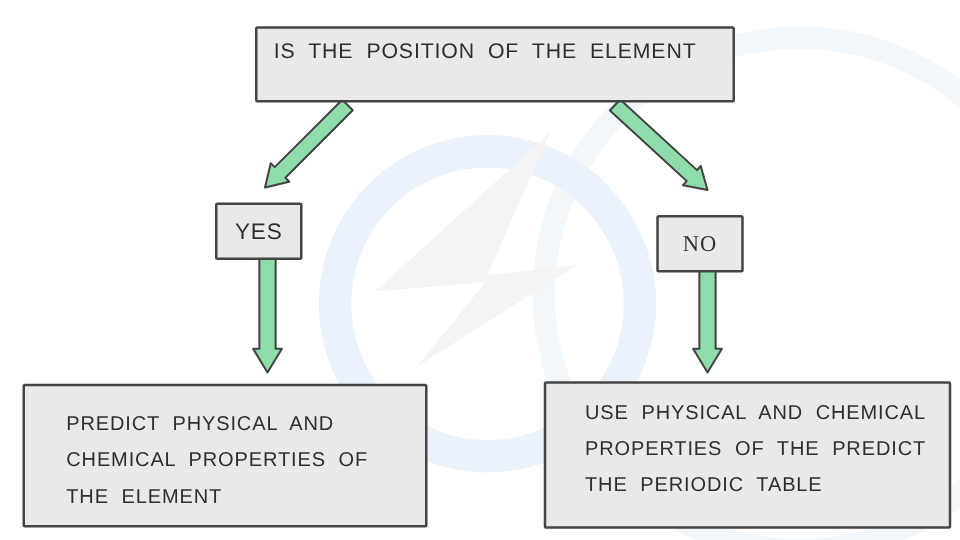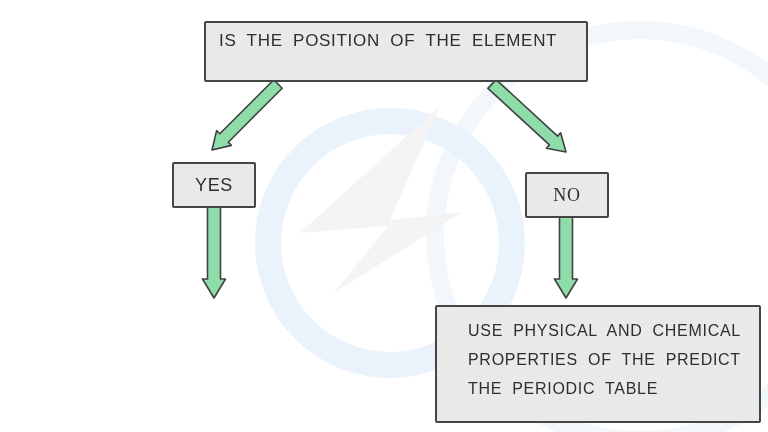--- a/index.html
+++ b/index.html
@@ -39,21 +39,21 @@
     left: 204px; top: 21px;
     width: 384px; height: 61px;
     padding: 5px 8px 0 13px;
     font-size: 17px;
     line-height: 26px;
   }
   .decision-box {
     display: flex;
     align-items: center;
     justify-content: center;
-    width: 84px; height: 46px;
+    width: 70px; height: 46px;
     font-size: 18px;
   }
   .yes-box { left: 172px; top: 162px; }
   .no-box  { left: 525px; top: 172px; font-family: Liberation Serif, serif; }
   .outcome-box {
     font-size: 16px;
     line-height: 29px;
   }
   .yes-outcome-box {
     left: 18px; top: 307px;
@@ -96,20 +96,25 @@
   </div>
 
   <div class="box decision-box yes-box">
     <span>YES</span>
   </div>
 
   <div class="box decision-box no-box">
     <span>NO</span>
   </div>
 
+  <div class="box outcome-box yes-outcome-box">
+    <div class="line">PREDICT PHYSICAL AND</div>
+    <div class="line">CHEMICAL PROPERTIES OF</div>
+    <div class="line">THE ELEMENT</div>
+  </div>
 
   <div class="box outcome-box no-outcome-box">
     <div class="line">USE PHYSICAL AND CHEMICAL</div>
     <div class="line">PROPERTIES OF THE PREDICT</div>
     <div class="line">THE PERIODIC TABLE</div>
   </div>
 
 </div>
 
 </body></html>

